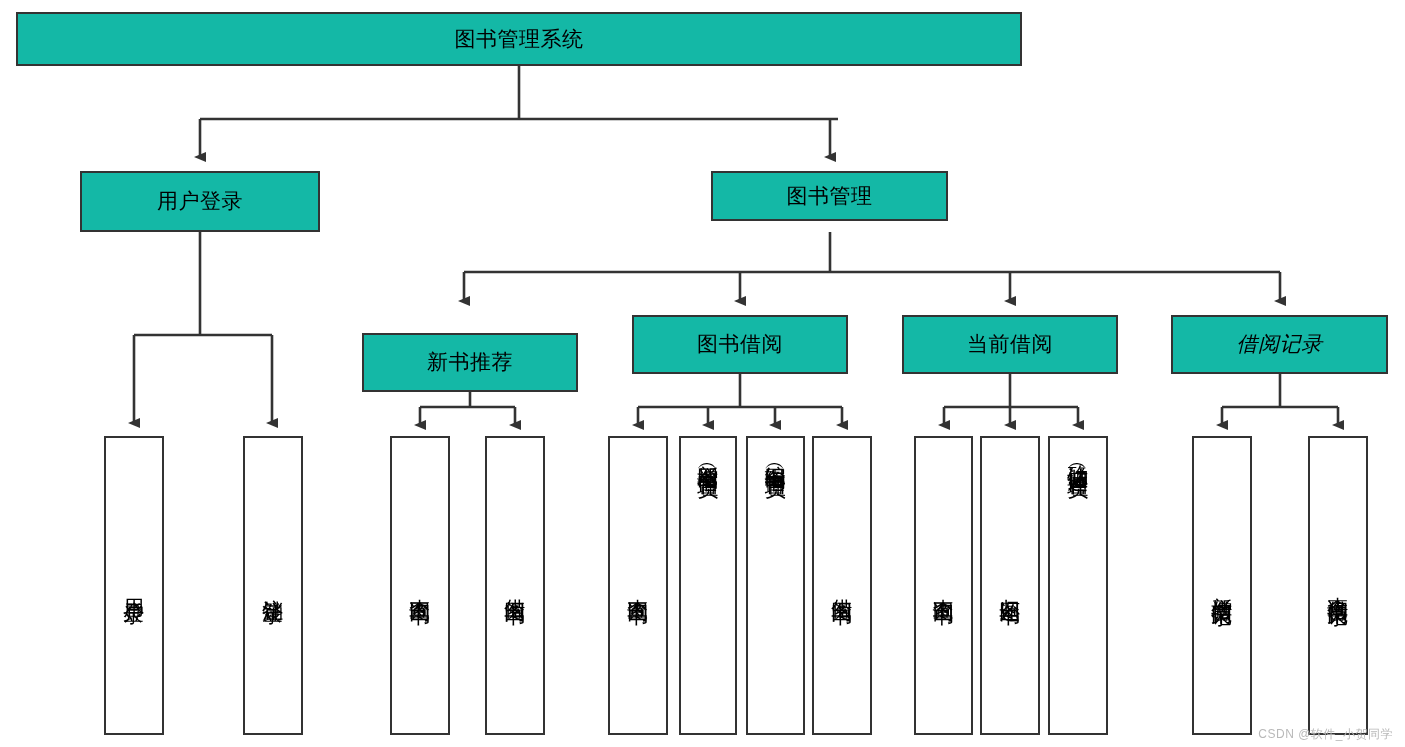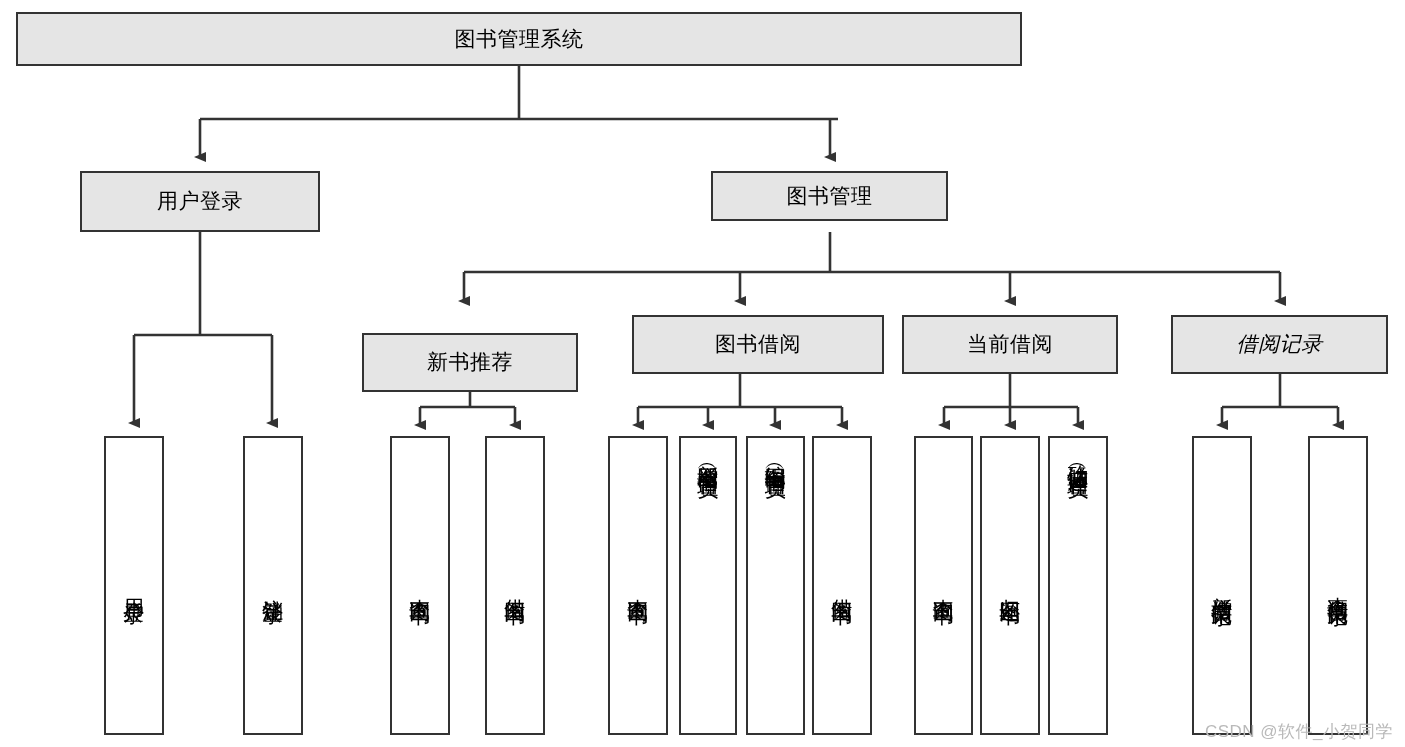--- a/index.html
+++ b/index.html
@@ -9,21 +9,21 @@
     font-family:"Liberation Sans","DejaVu Sans",sans-serif;
     overflow:hidden;
     position:relative;
   }
   #canvas{position:absolute;left:0;top:0;width:1405px;height:747px;}
   svg.edges{position:absolute;left:0;top:0;width:1405px;height:747px;}
 
   .node{
     position:absolute;
     box-sizing:border-box;
-    background:#e5e5e5;
+    background:#14b8a6;
     border:2px solid #333333;
     display:flex;
     align-items:center;
     justify-content:center;
     color:#000000;
   }
   .node .lbl{
     font-size:21px;
     line-height:1.15;
     letter-spacing:0.5px;
@@ -51,21 +51,21 @@
     color:#000;
     white-space:nowrap;
   }
   .leaf.tall .vlbl{padding-top:6px;}
   .leaf.centered{align-items:center;padding-top:0;}
 
   #watermark{
     position:absolute;
     right:12px;
     bottom:4px;
-    font-size:17px;
+    font-size:12px;
     color:#b9b9b9;
     letter-spacing:0.5px;
     white-space:nowrap;
     pointer-events:none;
   }
 </style>
 </head>
 <body>
 
 <div id="canvas">
@@ -127,21 +127,21 @@
   <div class="node" style="left:80px;top:171px;width:240px;height:61px;">
     <span class="lbl">用户登录</span>
   </div>
   <div class="node" style="left:711px;top:171px;width:237px;height:50px;">
     <span class="lbl">图书管理</span>
   </div>
 
   <div class="node" style="left:362px;top:333px;width:216px;height:59px;">
     <span class="lbl">新书推荐</span>
   </div>
-  <div class="node" style="left:632px;top:315px;width:252px;height:59px;">
+  <div class="node" style="left:632px;top:315px;width:216px;height:59px;">
     <span class="lbl">图书借阅</span>
   </div>
   <div class="node" style="left:902px;top:315px;width:216px;height:59px;">
     <span class="lbl">当前借阅</span>
   </div>
   <div class="node" style="left:1171px;top:315px;width:217px;height:59px;font-style:italic;">
     <span class="lbl">借阅记录</span>
   </div>
 
   <div class="leaf centered" style="left:104px;top:436px;width:60px;height:299px;">

